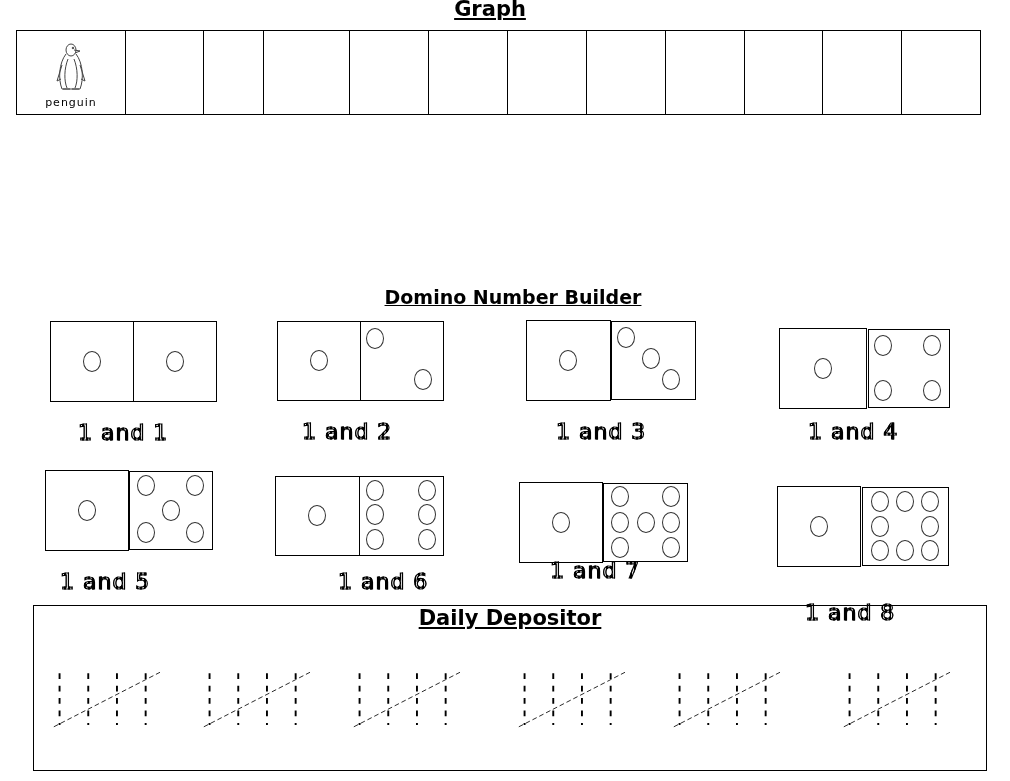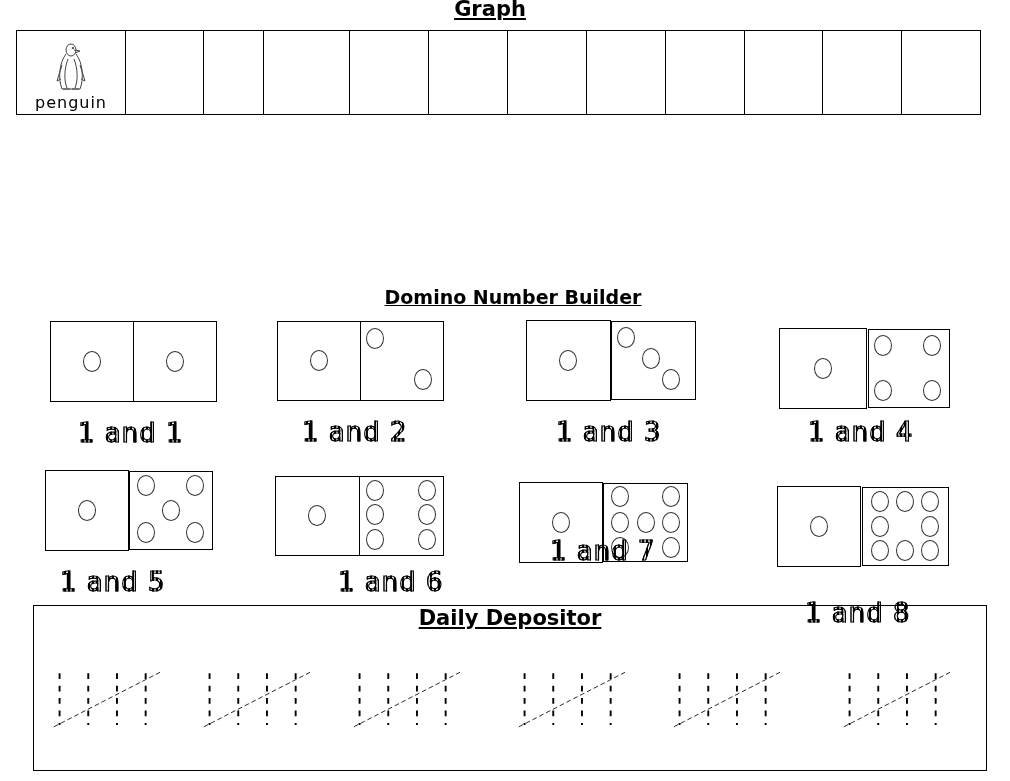--- a/index.html
+++ b/index.html
@@ -6,26 +6,26 @@
     body { width: 1010px; height: 781px; position: relative; overflow: hidden; font-family: "DejaVu Sans", sans-serif; color: #000; }
     .title { position: absolute; font-weight: bold; text-decoration: underline; text-align: center; white-space: nowrap; font-family: "DejaVu Sans", sans-serif; }
     #graph-title { left: 0; width: 980px; top: -3px; font-size: 21px; }
     #domino-title { left: 0; width: 1026px; top: 286px; font-size: 19px; }
     #depositor-title { left: 33px; width: 954px; top: 606px; font-size: 21px; }
 
     table.graph { position: absolute; left: 16px; top: 30px; border-collapse: collapse; table-layout: fixed; }
     table.graph td { border: 1.5px solid #000; padding: 0; height: 83px; vertical-align: bottom; }
     .animal-cell { text-align: center; position: relative; }
     .animal-cell svg { display: block; margin: 4px auto 0; }
-    .animal-label { font-size: 16px; letter-spacing: 1px; display: block; line-height: 16px; padding-bottom: 3px; }
+    .animal-label { font-size: 11px; letter-spacing: 1px; display: block; line-height: 16px; padding-bottom: 3px; }
 
     .domino { position: absolute; }
     .half { position: absolute; border: 1.5px solid #000; box-sizing: border-box; background: #fff; }
     .pip { position: absolute; width: 18px; height: 21px; border: 1.3px solid #333; border-radius: 50%; box-sizing: border-box; }
-    .dlabel { position: absolute; font-size: 26px; line-height: 34px; white-space: nowrap; color: transparent; -webkit-text-stroke: 1.2px #000; font-family: "DejaVu Sans", sans-serif; letter-spacing: 1px; }
+    .dlabel { position: absolute; font-size: 22px; line-height: 34px; white-space: nowrap; color: transparent; -webkit-text-stroke: 1.2px #000; font-family: "DejaVu Sans", sans-serif; letter-spacing: 1px; }
     .dlabel-inner { display: inline-block; background: repeating-linear-gradient(90deg, #000 0 2px, transparent 2px 4px); -webkit-background-clip: text; background-clip: text; }
 
     .depositor-box { position: absolute; left: 33px; top: 605px; width: 954px; height: 166px; border: 1.5px solid #000; box-sizing: border-box; }
     .tally { position: absolute; top: 668px; width: 110px; height: 65px; }
   </style>
 </head>
 <body>
 
 <div>
 
@@ -149,21 +149,21 @@
         </div>
         <div class="half" style="left: 603px; top: 483px; width: 85px; height: 79px;">
           <div class="pip" style="left: 7.4px; top: 2.42px;"></div>
           <div class="pip" style="left: 58.24px; top: 2.42px;"></div>
           <div class="pip" style="left: 7.4px; top: 27.5px;"></div>
           <div class="pip" style="left: 32.82px; top: 27.5px;"></div>
           <div class="pip" style="left: 58.24px; top: 27.5px;"></div>
           <div class="pip" style="left: 7.4px; top: 52.58px;"></div>
           <div class="pip" style="left: 58.24px; top: 52.58px;"></div>
         </div>
-        <div class="dlabel" style="left: 550px; top: 534px;"><span class="dlabel-inner">1 and 7</span></div>
+        <div class="dlabel" style="left: 550px; top: 554px;"><span class="dlabel-inner">1 and 7</span></div>
       </div>
       <div class="domino">
         <div class="half" style="left: 777px; top: 486px; width: 84px; height: 81px;">
           <div class="pip" style="left: 31.5px; top: 28.5px;"></div>
         </div>
         <div class="half" style="left: 862px; top: 487px; width: 87px; height: 79px;">
           <div class="pip" style="left: 7.8px; top: 3.18px;"></div>
           <div class="pip" style="left: 33px; top: 3.18px;"></div>
           <div class="pip" style="left: 58.2px; top: 3.18px;"></div>
           <div class="pip" style="left: 7.8px; top: 27.5px;"></div>

